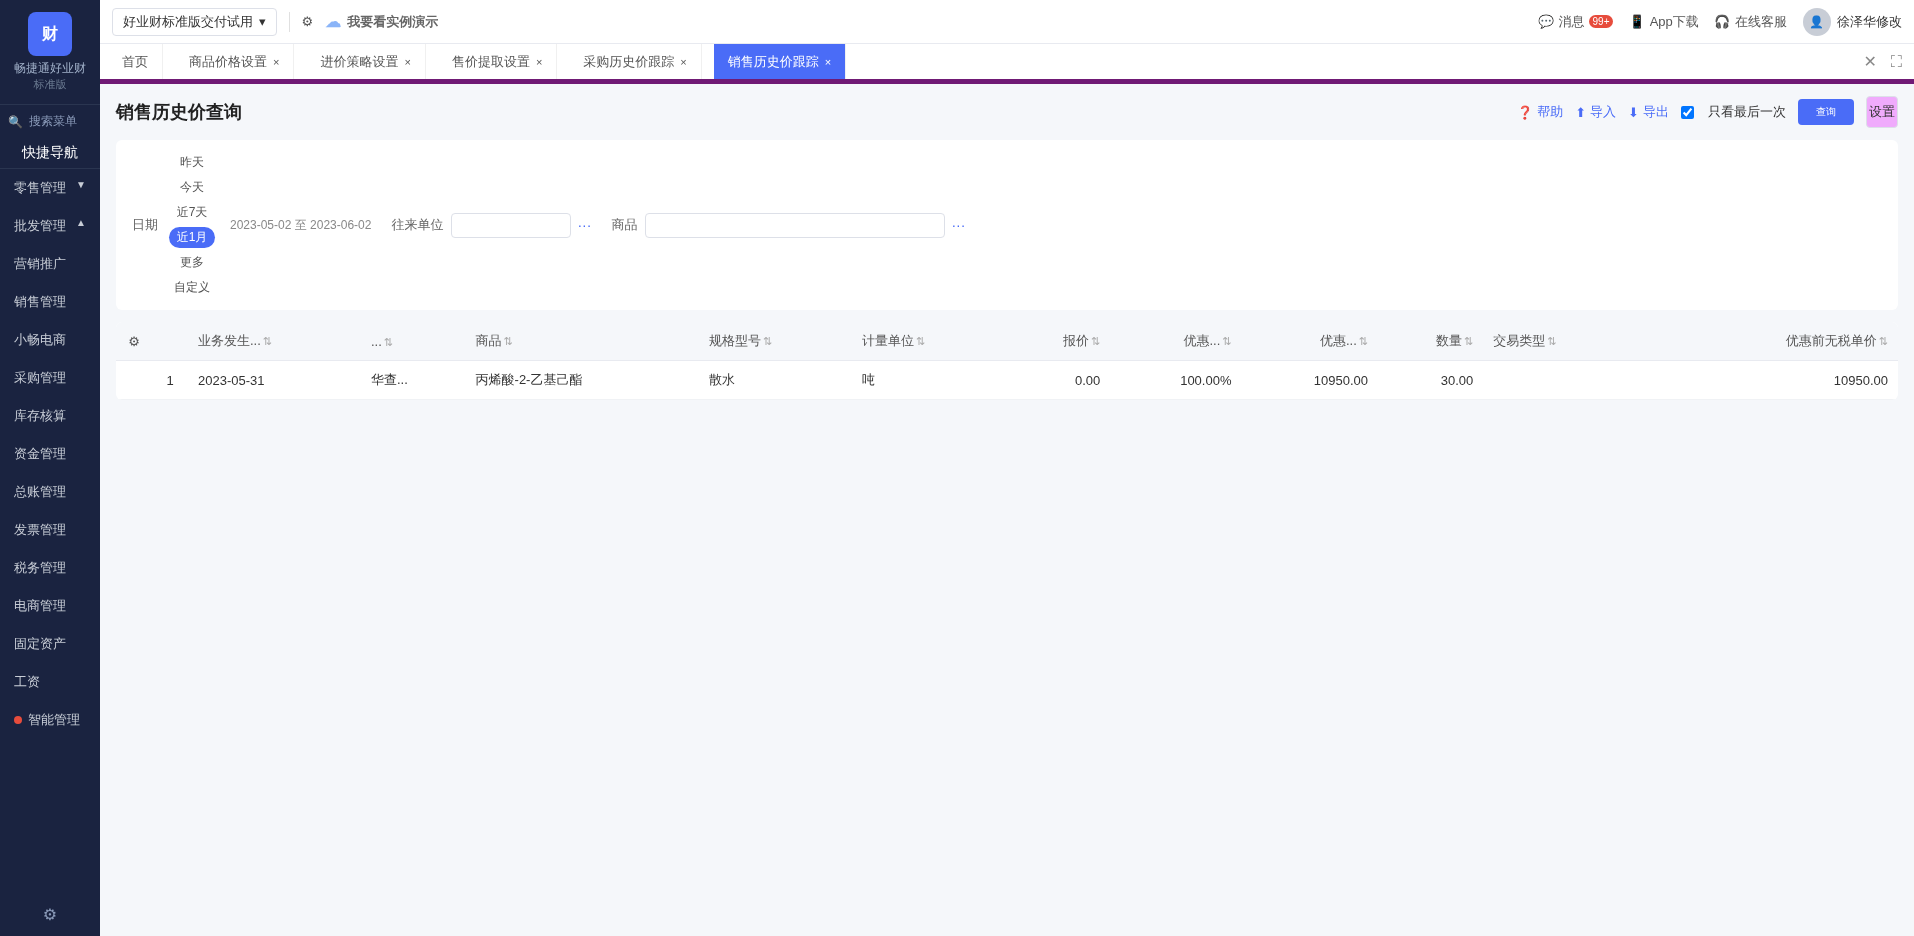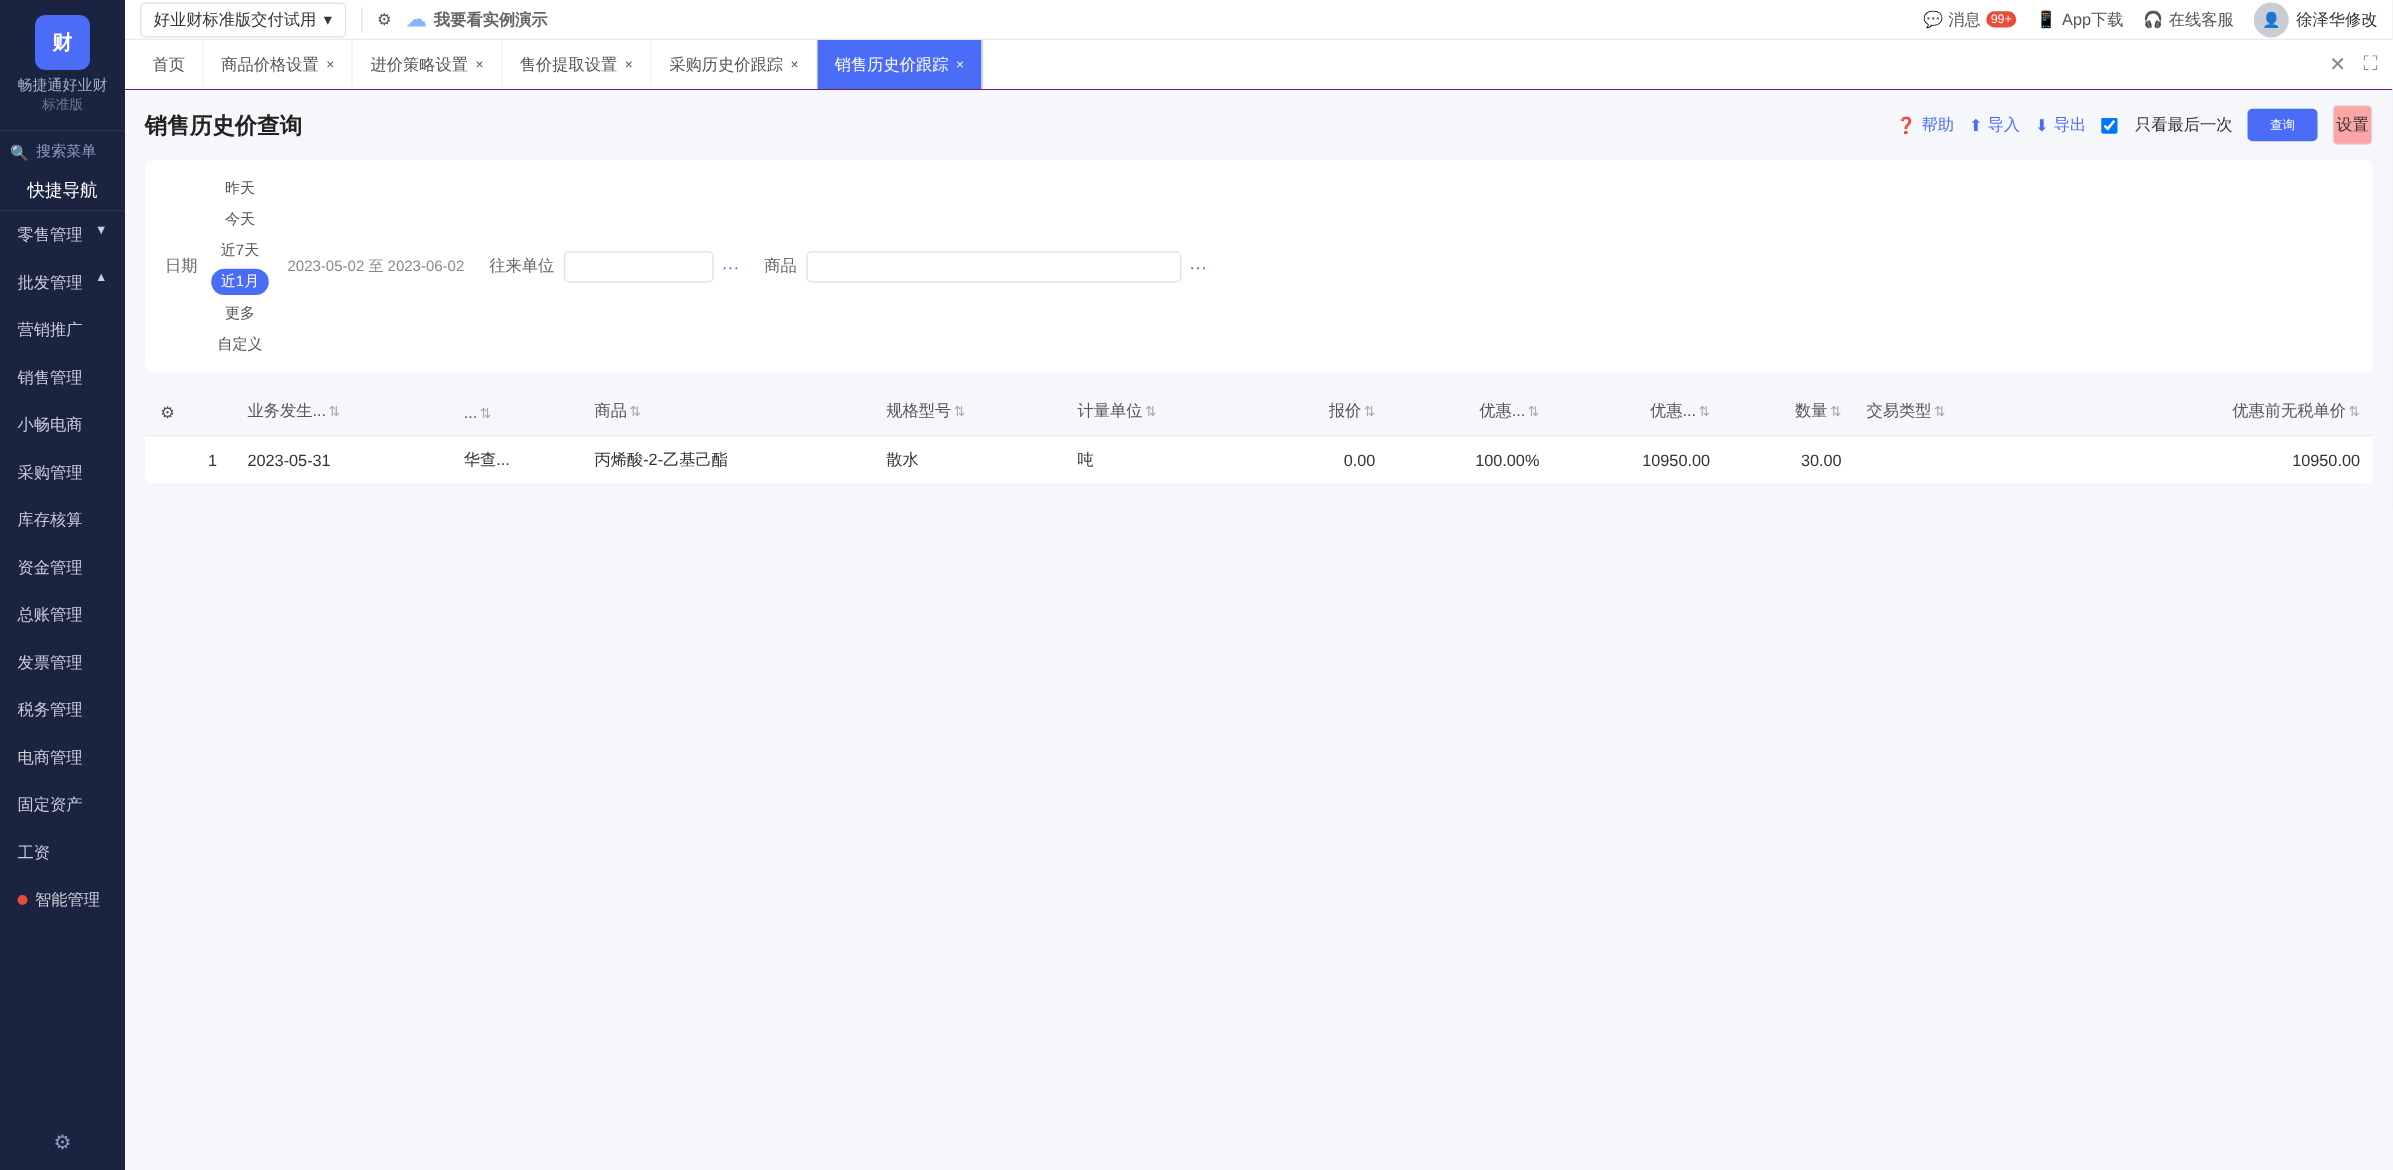--- a/index.html
+++ b/index.html
@@ -72,21 +72,21 @@
       flex: 1;
       display: flex;
       flex-direction: column;
       height: 100%;
       overflow: hidden;
     }
 
     
     .topbar {
       background: white;
-      height: 32px;
+      height: 44px;
       display: flex;
       align-items: center;
       padding: 0 12px;
       border-bottom: 1px solid #e8eaf0;
       gap: 12px;
       flex-shrink: 0;
     }
     .topbar-selector {
       display: flex;
       align-items: center;
@@ -147,23 +147,23 @@
       justify-content: center;
       font-size: 12px;
     }
 
     
     .tabbar {
       background: white;
       height: 40px;
       display: flex;
       align-items: center;
-      border-bottom: 1px solid #701a75;
+      border-bottom: 5px solid #701a75;
       padding: 0 0 0 8px;
-      gap: 0;
+      gap: 12px;
       flex-shrink: 0;
       overflow-x: auto;
     }
     .tab {
       display: flex;
       align-items: center;
       gap: 6px;
       padding: 8px 14px;
       cursor: pointer;
       font-size: 13px;
@@ -233,21 +233,21 @@
     .btn-primary {
       background: #4a6cf7;
       color: white;
       border: none;
       padding: 6px 18px;
       border-radius: 4px;
       cursor: pointer;
       font-size: 10px;
     }
     .btn-default {
-      background: #fca5a5;
+      background: #f0abfc;
       color: #333;
       border: 1px solid #dde0e8;
       padding: 6px 2px;
       border-radius: 4px;
       cursor: pointer;
       font-size: 13px;
     }
 
     
     .filter-bar {

